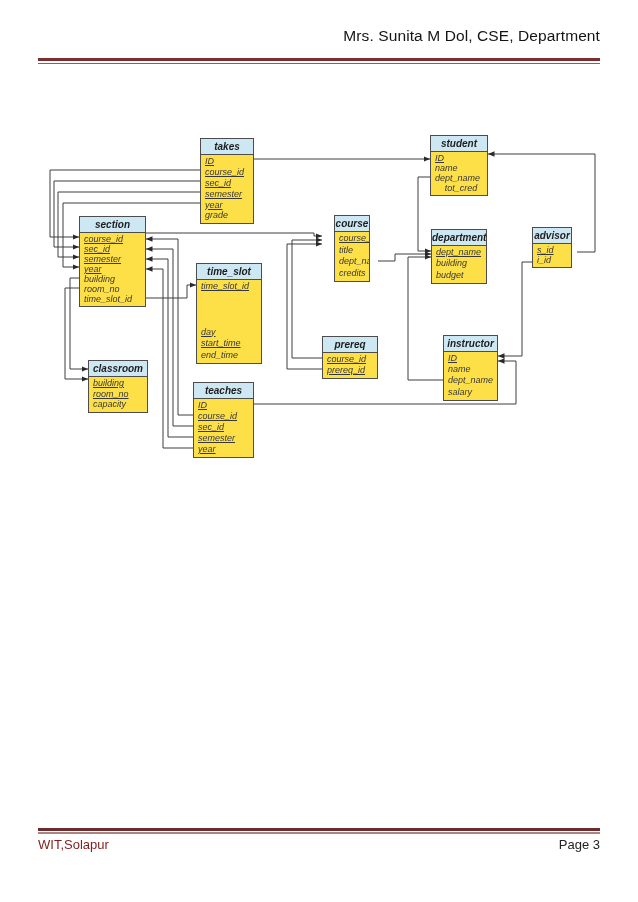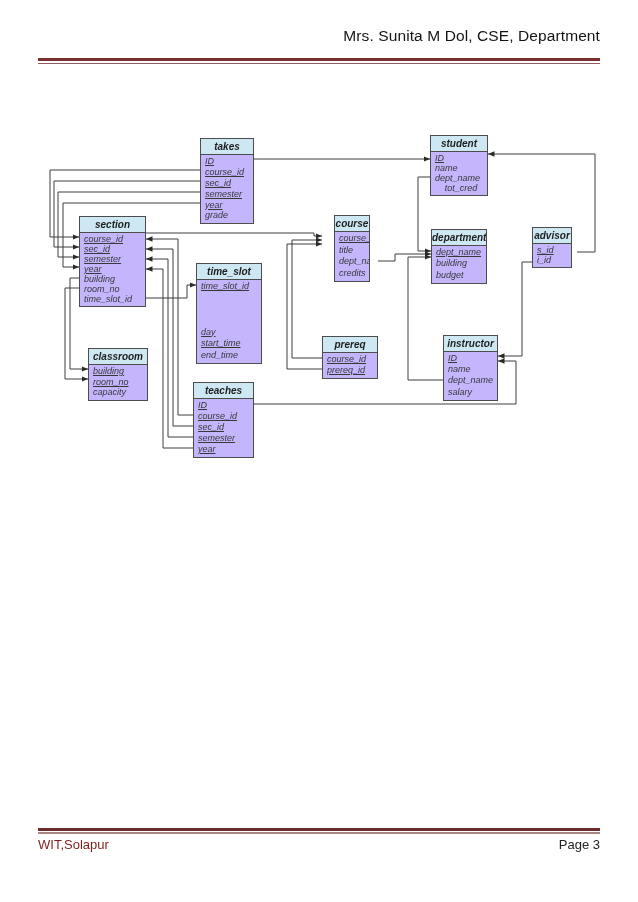--- a/index.html
+++ b/index.html
@@ -29,21 +29,21 @@
     border-top:3px solid #6e2b2b;border-bottom:2px solid #a88585;
   }
   .footer-left{position:absolute;top:837px;left:38px;font-size:13px;color:#7f1d1d;}
   .footer-right{position:absolute;top:837px;right:38px;font-size:13px;color:#232323;}
 
   #diagram{position:absolute;left:0;top:0;width:638px;height:480px;}
   #conn-svg{position:absolute;left:0;top:0;}
   .conn{fill:none;stroke:var(--line-color);stroke-width:1;}
 
   .tbl{
-    position:absolute;box-sizing:border-box;background:#c4b5fd;
+    position:absolute;box-sizing:border-box;background:#fde047;
     border:1px solid #4c4c4c;font-style:italic;
   }
   .tbl-h{
     background:var(--tbl-header-fill);border-bottom:1px solid #4c4c4c;
     height:15px;line-height:15px;text-align:center;
     font-size:10px;font-weight:600;color:#1d1d1d;overflow:hidden;
   }
   .tbl-b{padding:1px 0 2px 4px;}
   .attr{font-size:9px;color:#383838;white-space:nowrap;overflow:hidden;}
   .attr.key{text-decoration:underline;}
@@ -162,21 +162,21 @@
       </div>
       <div class="tbl" style="left: 443px; top: 335px; width: 55px;">
         <div class="tbl-h">instructor</div>
         <div class="tbl-b">
           <div class="attr key" style="height: 11.2px; line-height: 11.2px;">ID</div>
           <div class="attr" style="height: 11.2px; line-height: 11.2px;">name</div>
           <div class="attr" style="height: 11.2px; line-height: 11.2px;">dept_name</div>
           <div class="attr" style="height: 11.2px; line-height: 11.2px;">salary</div>
         </div>
       </div>
-      <div class="tbl" style="left: 88px; top: 348px; width: 60px;">
+      <div class="tbl" style="left: 88px; top: 360px; width: 60px;">
         <div class="tbl-h">classroom</div>
         <div class="tbl-b">
           <div class="attr key" style="height: 10.5px; line-height: 10.5px;">building</div>
           <div class="attr key" style="height: 10.5px; line-height: 10.5px;">room_no</div>
           <div class="attr" style="height: 10.5px; line-height: 10.5px;">capacity</div>
         </div>
       </div>
       <div class="tbl" style="left: 193px; top: 382px; width: 61px;">
         <div class="tbl-h">teaches</div>
         <div class="tbl-b">

